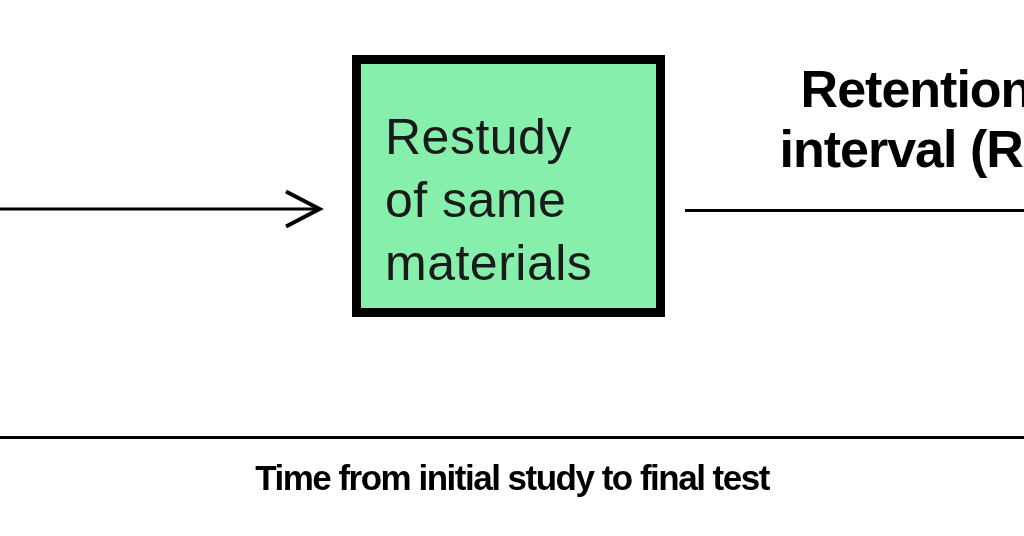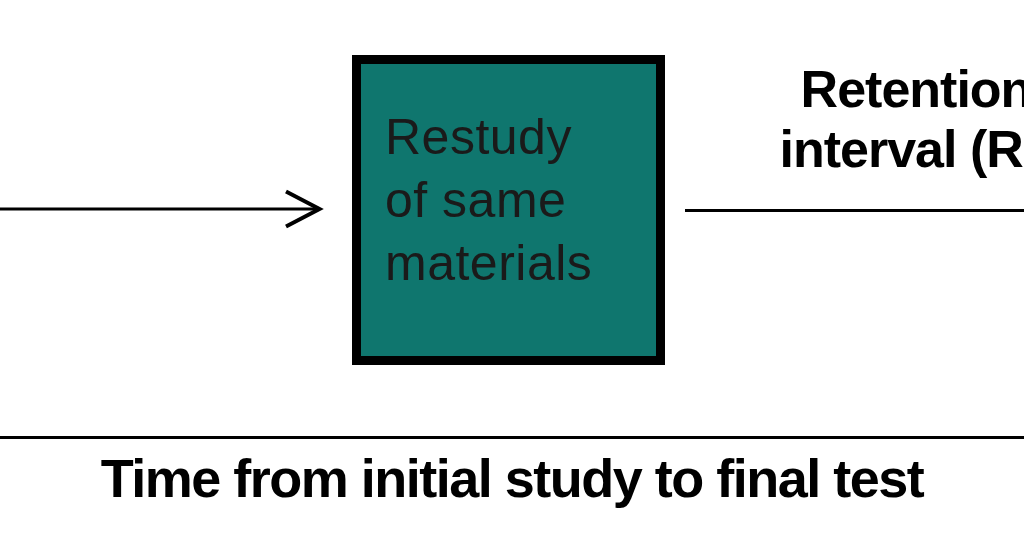--- a/index.html
+++ b/index.html
@@ -36,23 +36,23 @@
     top: 188px;
     width: 326px;
     height: 42px;
   }
   .restudy-box {
     position: absolute;
     box-sizing: border-box;
     left: 352px;
     top: 55px;
     width: 313px;
-    height: 310px;
+    height: 262px;
     border: 9px solid #000000;
-    background: #0f766e;
+    background: #86efac;
   }
   .restudy-box-label {
     position: absolute;
     left: 24px;
     top: 42px;
     font-size: 50px;
     font-weight: 400;
     line-height: 63px;
     letter-spacing: 0.5px;
     white-space: pre-line;
@@ -82,21 +82,21 @@
     font-size: 52px;
     font-weight: bold;
     line-height: 60px;
     letter-spacing: -1px;
   }
   .time-axis-label {
     left: 0;
     top: 450px;
     width: 1024px;
     text-align: center;
-    font-size: 54px;
+    font-size: 35px;
     font-weight: bold;
     line-height: 56px;
     letter-spacing: -1.5px;
     white-space: nowrap;
   }
 </style>
 </head>
 <body>
 
 <div class="canvas">

